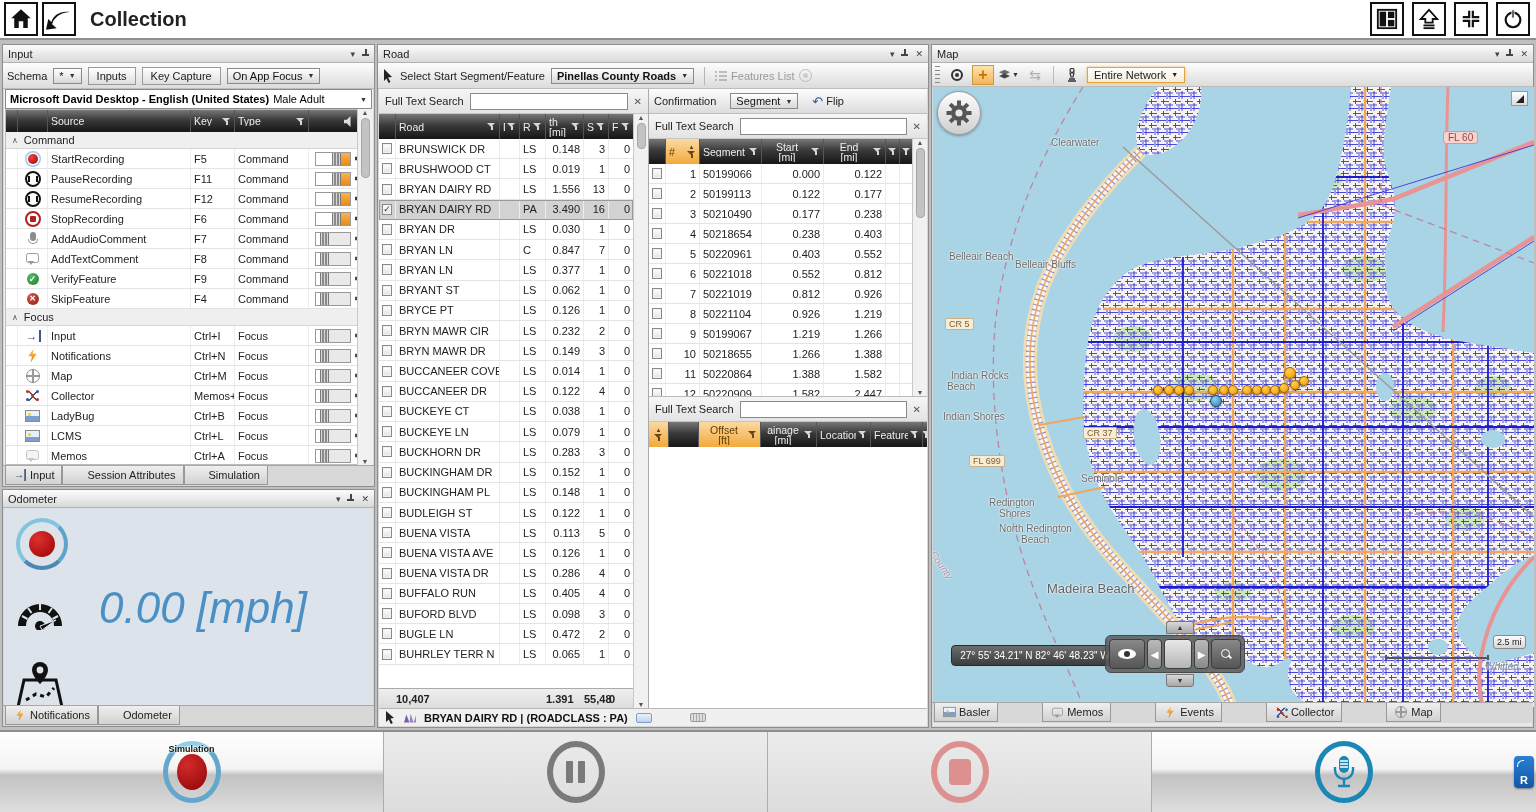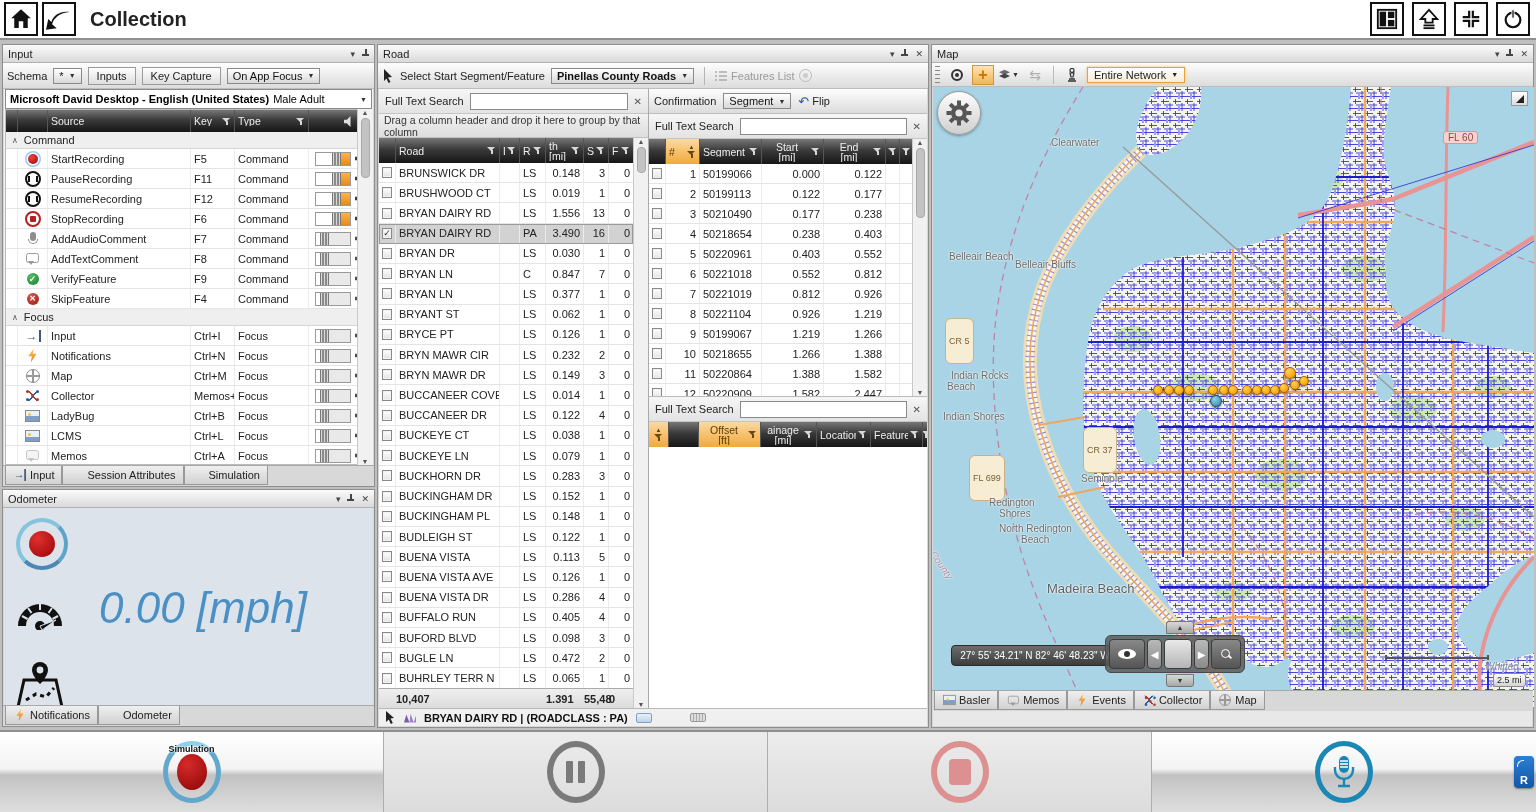--- a/index.html
+++ b/index.html
@@ -190,42 +190,42 @@
 .mtb{width:22px;height:20px;border:1px solid transparent;display:flex;align-items:center;justify-content:center;font-size:12px;color:#333;}
 .mtb.hl{background:linear-gradient(#fde3b0,#f4b459);border:1px solid #c9993f;}
 .mtb.dis{color:#b0b0b0;}
 .grip-dots{width:5px;height:18px;background:repeating-linear-gradient(#888 0 1.5px,transparent 1.5px 4px);margin-right:2px;}
 #net-drop{border:1px solid #e3a33c;background:linear-gradient(#fff,#f6ecd8);padding:1px 6px;font-size:11px;display:flex;align-items:center;gap:5px;box-shadow:0 0 3px #f0c070;text-align:center;}
 #map-canvas{position:absolute;left:1px;top:42px;width:601px;height:620px;overflow:hidden;background:#a9d4e5;}
 #map-canvas svg.base{position:absolute;left:0;top:0;}
 .maplab{position:absolute;white-space:nowrap;text-shadow:0 0 2px #fff,0 0 2px #fff;}
 .k-town{font-size:10px;color:#6b6b6b;}
 .k-town2{font-size:13px;color:#5f5f5f;}
-.k-tan{background:#f7ecd4;border:1px solid #c9b189;border-radius:6px;padding:17px 3px;font-size:9px;color:#7a5f33;text-shadow:none;}
+.k-tan{background:#f7ecd4;border:1px solid #c9b189;border-radius:1px;padding:0 3px;font-size:9px;color:#7a5f33;text-shadow:none;}
 .k-pink{background:#f8d2ce;border:1px solid #d89893;border-radius:3px;padding:0 4px;font-size:10px;color:#8c4a44;text-shadow:none;}
 .k-county{color:#b48ba0;font-size:10px;font-style:italic;}
 .k-ital{color:#7a8aa0;font-size:10px;font-style:italic;}
 .mk{position:absolute;border-radius:50%;background:radial-gradient(circle at 35% 30%,#ffd24d,#f59300);border:1px solid #a86400;box-shadow:0 1px 2px rgba(0,0,0,.45);}
 .mk.blue{background:radial-gradient(circle at 35% 30%,#8fd0ee,#2d7fb0);border-color:#1a5276;}
 #map-gear{position:absolute;left:4px;top:4px;width:44px;height:44px;border-radius:50%;background:linear-gradient(#fdfdfd,#cfcfcf);border:1px solid #9a9a9a;box-shadow:0 1px 3px rgba(0,0,0,.35);display:flex;align-items:center;justify-content:center;}
 #map-corner{position:absolute;right:6px;top:4px;width:17px;height:15px;background:linear-gradient(#fff,#ddd);border:1px solid #999;display:flex;align-items:center;justify-content:center;}
 #map-corner::before{content:"";border-left:8px solid transparent;border-bottom:8px solid #222;}
 #coord-box{position:absolute;left:18px;top:558px;width:168px;height:21px;background:linear-gradient(#6e6e6e,#3c3c3c);border:1px solid #2a2a2a;border-radius:4px;color:#fff;font-size:10px;display:flex;align-items:center;justify-content:center;}
 #navpad{position:absolute;left:172px;top:548px;height:38px;display:flex;align-items:center;background:rgba(90,90,90,.85);border:1px solid #4a4a4a;border-radius:6px;padding:3px;gap:2px;}
 .nbtn{height:30px;background:linear-gradient(#888,#555);border:1px solid #3c3c3c;border-radius:4px;color:#fff;display:flex;align-items:center;justify-content:center;font-size:10px;}
 #nav-eye{width:36px;}
 #nav-left,#nav-right{width:15px;background:linear-gradient(#b9b9b9,#8a8a8a);}
 #nav-center{width:28px;background:linear-gradient(#e8e8e8,#b5b5b5);}
 #nav-zoom{width:30px;}
 #nav-up{position:absolute;left:233px;top:534px;width:28px;height:13px;background:linear-gradient(#d8d8d8,#a8a8a8);border:1px solid #777;border-radius:3px 3px 0 0;color:#333;font-size:7px;display:flex;align-items:center;justify-content:center;}
 #nav-down{position:absolute;left:233px;top:587px;width:28px;height:13px;background:linear-gradient(#d8d8d8,#a8a8a8);border:1px solid #777;border-radius:0 0 3px 3px;color:#333;font-size:7px;display:flex;align-items:center;justify-content:center;}
 #scalebar{position:absolute;left:452px;top:568px;width:104px;height:5px;border-left:2px solid #555;border-right:2px solid #555;display:flex;align-items:center;}
 #scalebar i{display:block;width:100%;height:2px;background:#555;}
-#scale-lab{position:absolute;left:560px;top:586px;background:linear-gradient(#fdfdfd,#d5d5d5);border:1px solid #8a8a8a;border-radius:3px;font-size:9px;color:#222;padding:1px 3px;text-align:right;}
-#map-tabs{bottom:16px;}
+#scale-lab{position:absolute;left:560px;top:548px;background:linear-gradient(#fdfdfd,#d5d5d5);border:1px solid #8a8a8a;border-radius:3px;font-size:9px;color:#222;padding:1px 3px;text-align:right;}
+#map-tabs{bottom:4px;gap:44px;}
 
 .eyeico{width:18px;height:10px;position:relative;}
 .eyeico::before{content:"";position:absolute;inset:0;background:#fff;border-radius:50%;}
 .eyeico::after{content:"";position:absolute;left:6px;top:2px;width:6px;height:6px;background:#333;border-radius:50%;}
 .magico{width:10px;height:10px;position:relative;}
 .magico::before{content:"";position:absolute;left:0;top:0;width:7px;height:7px;border:1.8px solid #fff;border-radius:50%;}
 .magico::after{content:"";position:absolute;left:7px;top:7px;width:4px;height:1.8px;background:#fff;transform:rotate(45deg);}
 
 
 #bottombar{position:absolute;left:0;top:730px;width:1536px;height:82px;border-top:2px solid #8f8f8f;display:flex;}
@@ -891,21 +891,20 @@
       </span>
     </div>
     <div id="road-body">
 
       <div id="road-left">
         <div class="searchrow">
           <span>Full Text Search</span>
           <input value="" style="">
           <span class="x">✕</span>
         </div>
-        <div id="dragbar">Drag a column header and drop it here to group by that column</div>
         <div id="road-grid">
           <div id="road-grid-wrap">
             <div class="ghead">
               <div class="gc rc-cb"></div>
               <div class="gc rc-road">
                   <span class="lbl">Road</span>
                   <span class="fn"></span>
                 </div>
               <div class="gc rc-di">
                   <span class="lbl">Di</span>
@@ -1277,21 +1276,21 @@
               <div class="c rc-len num">1.391</div>
               <div class="c rc-se num">55,48</div>
               <div class="c rc-fe num">0</div>
             </div>
           </div>
           <div class="vscroll">▲<div class="thumb" style="height:26px;margin-top:2px"></div><div class="sp"></div>▼</div>
         </div>
       </div>
 
       <div id="conf-side">
-        <div class="toolbar" id="conf-toolbar" style="padding:0 5px;gap:7px">
+        <div class="toolbar" id="conf-toolbar" style="padding:0 5px;gap:14px">
           <span>Confirmation</span>
           <span class="drop">
               <span>Segment</span>
               <span class="car">▼</span>
             </span>
           <span style="display:flex;align-items:center;gap:3px">
               <span style="color:#2e5c9e;font-size:13px">↶</span>
               <span>Flip</span>
             </span>
         </div>

